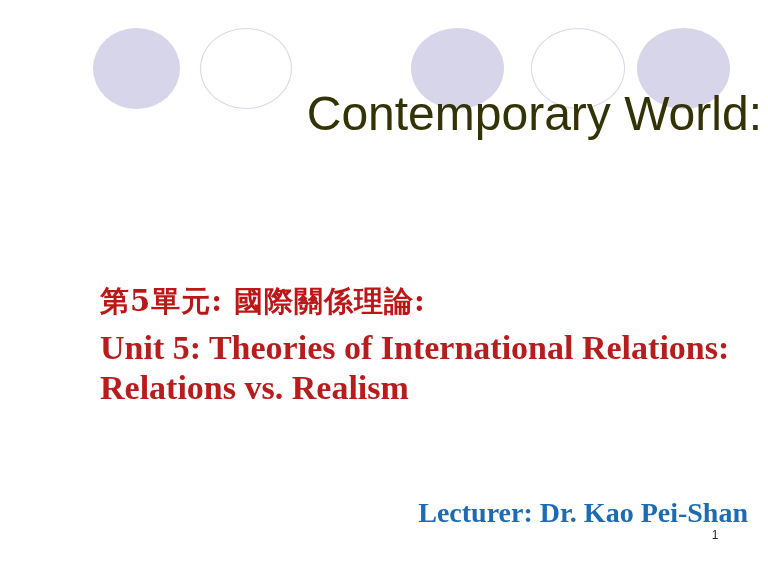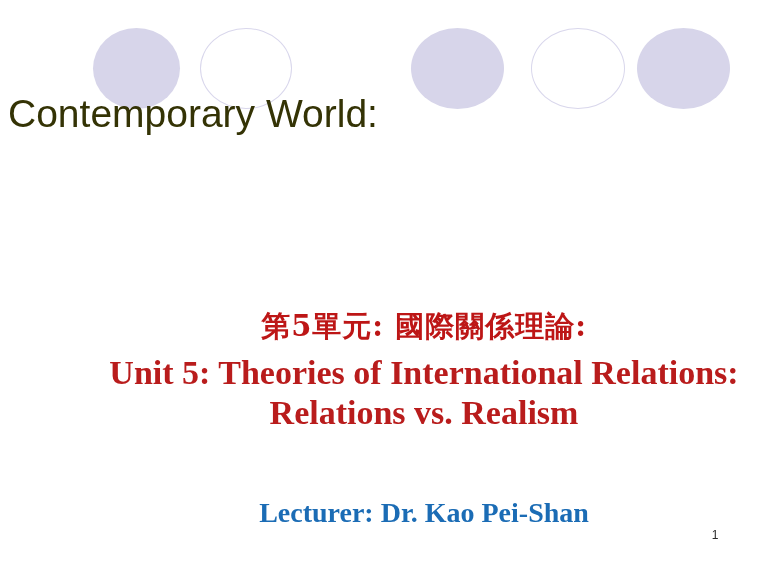--- a/index.html
+++ b/index.html
@@ -41,38 +41,38 @@
   #circle-3 { left: 411px; top: 28px; width: 93px; height: 81px; }
   #circle-4 { left: 531px; top: 28px; width: 94px; height: 81px; }
   #circle-5 { left: 637px; top: 28px; width: 93px; height: 81px; }
 
   
   .title-block {
     position: absolute;
     left: 8px;
     top: 88px;
     width: 754px;
+    text-align: right;
     color: #343305;
     font-family: "Liberation Sans", sans-serif;
     font-weight: 400;
-    font-size: 39px;
+    font-size: 48px;
     line-height: 51px;
     letter-spacing: 0px;
     white-space: nowrap;
   }
   .title-line { display: block; }
 
   
   .body-block {
     position: absolute;
     left: 100px;
     top: 278px;
     width: 648px;
-    text-align: center;
-    margin-top: 25px;
+    text-align: left;
   }
   .cn-line {
     display: block;
     color: #bd1616;
     font-family: "DejaVu Serif", "Liberation Serif", serif;
     font-weight: 700;
     font-size: 29px;
     line-height: 46px;
     letter-spacing: 1px;
     white-space: nowrap;
@@ -86,21 +86,21 @@
     line-height: 40px;
     white-space: nowrap;
   }
   .en-line.first { margin-top: 4px; }
 
   .lecturer-line {
     position: absolute;
     left: 100px;
     top: 496px;
     width: 648px;
-    text-align: center;
+    text-align: right;
     color: #1b6cb5;
     font-family: "Liberation Serif", "DejaVu Serif", serif;
     font-weight: 700;
     font-size: 28px;
     line-height: 34px;
     white-space: nowrap;
   }
 
   
   .slide-number {

